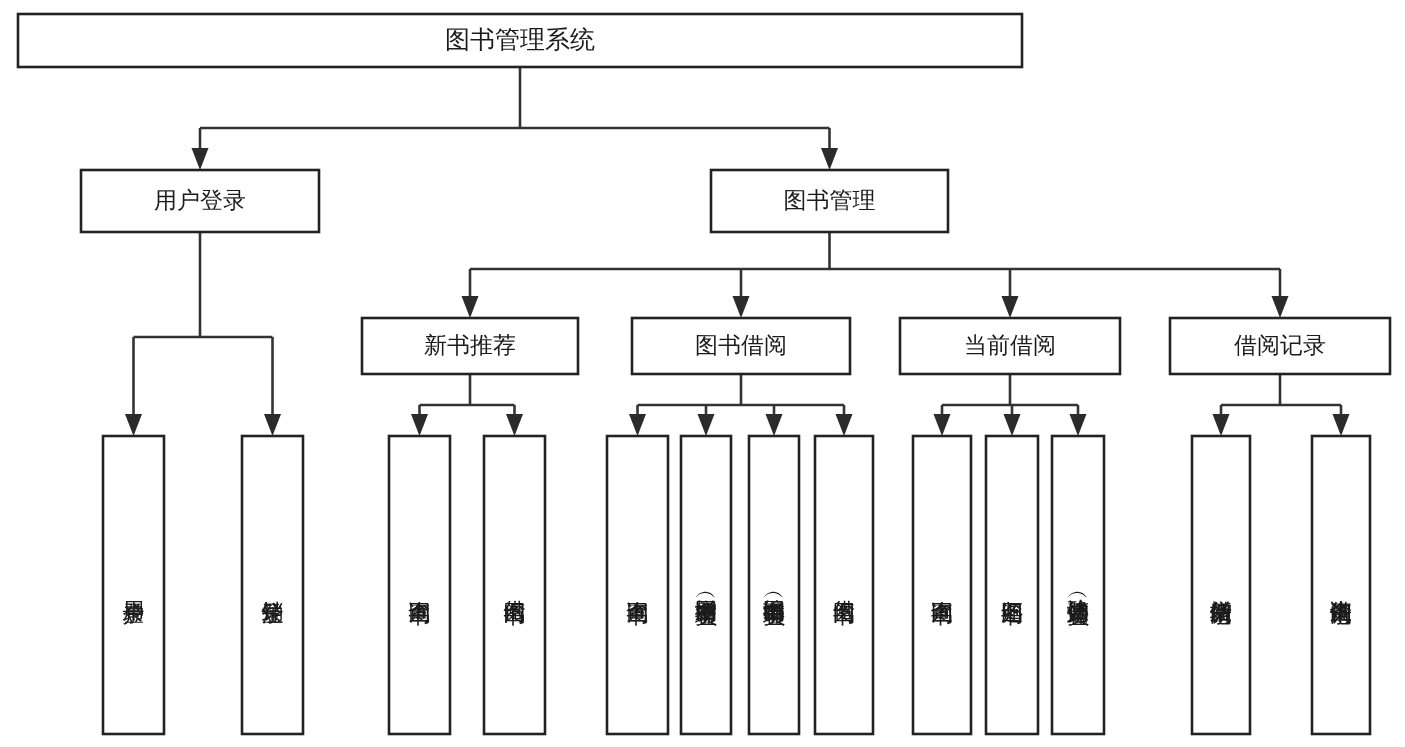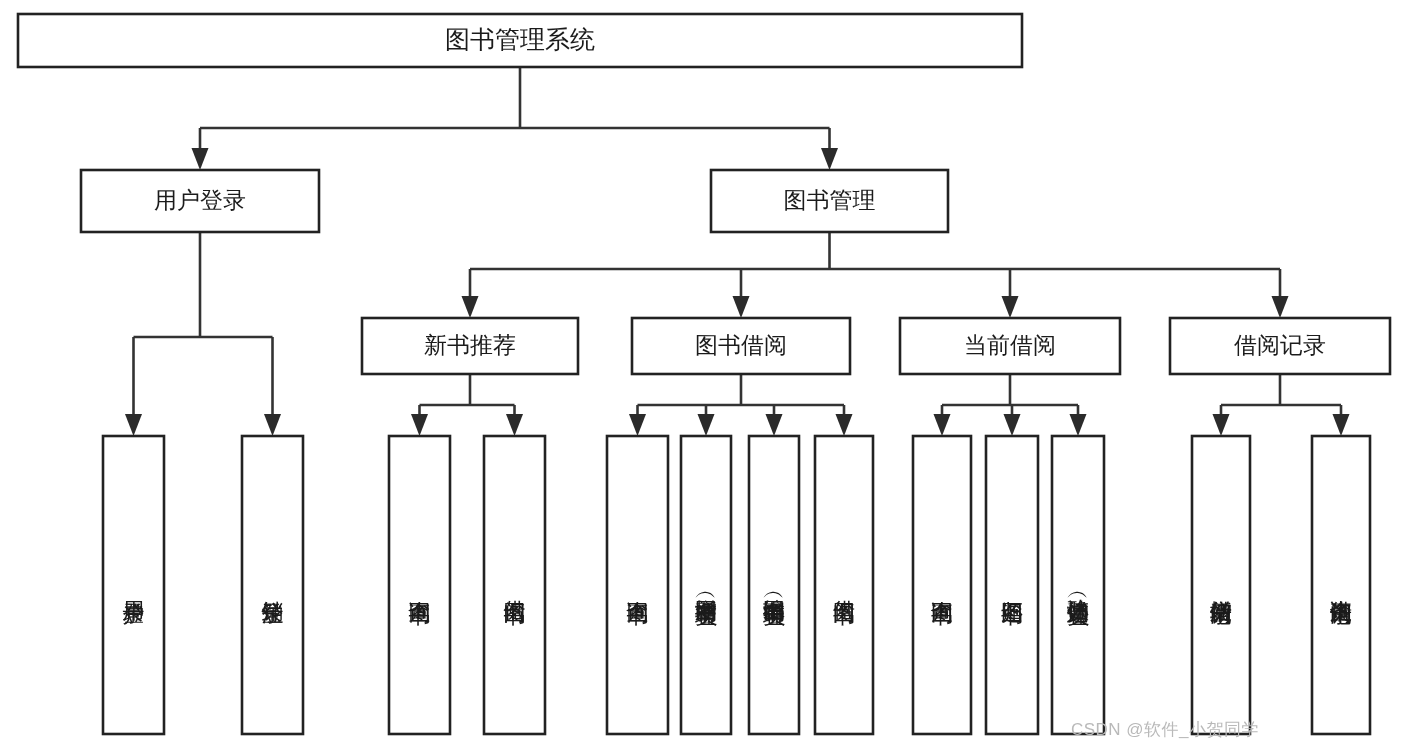--- a/index.html
+++ b/index.html
@@ -185,15 +185,14 @@
       <div class="leaf-label" style="left: 681px; top: 436px; width: 50px; height: 298px;">新增图书（管理员）</div>
       <div class="leaf-label" style="left: 749px; top: 436px; width: 50px; height: 298px;">编辑图书（管理员）</div>
       <div class="leaf-label" style="left: 815px; top: 436px; width: 58px; height: 298px;">借阅图书</div>
       <div class="leaf-label" style="left: 913px; top: 436px; width: 58px; height: 298px;">查询图书</div>
       <div class="leaf-label" style="left: 986px; top: 436px; width: 52px; height: 298px;">归还图书</div>
       <div class="leaf-label" style="left: 1052px; top: 436px; width: 52px; height: 298px;">确认归还（管理员）</div>
       <div class="leaf-label" style="left: 1192px; top: 436px; width: 58px; height: 298px;">新增借阅记录</div>
       <div class="leaf-label" style="left: 1312px; top: 436px; width: 58px; height: 298px;">查询借阅记录</div>
     </div>
 
-  <div class="watermark">CSDN @软件_小贺同学</div>
 
 </div>
 
 </body></html>

